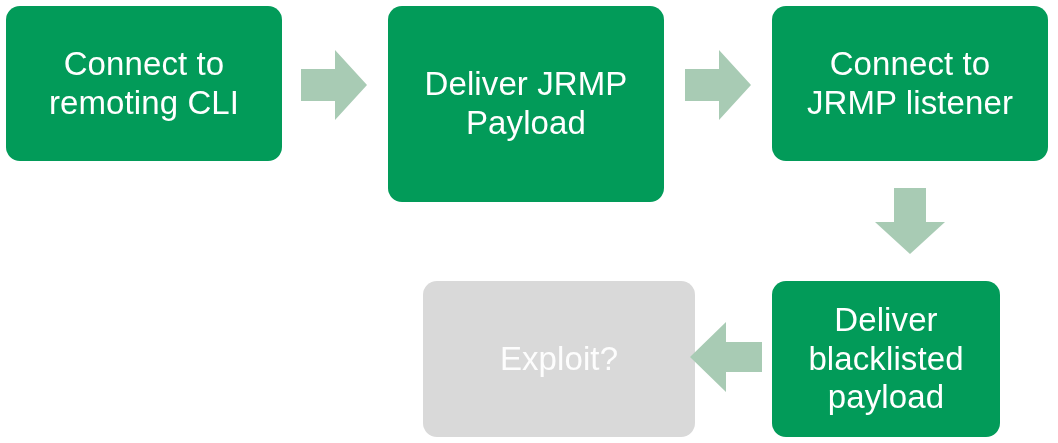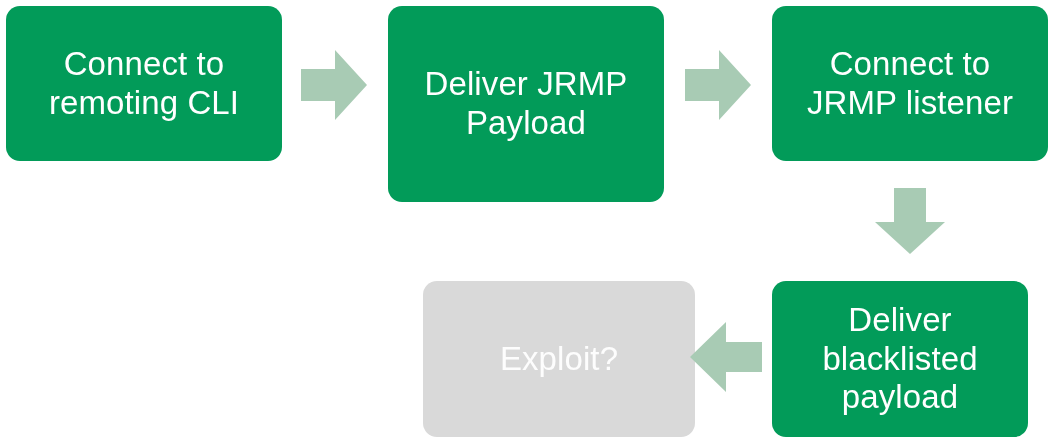--- a/index.html
+++ b/index.html
@@ -40,21 +40,21 @@
     color: #fdfdfd;
     font-size: 33px;
     margin-left: 31px;
   }
   
   #node-connect-cli   { left: 6px;   top: 6px;   width: 276px; height: 155px; }
   #node-deliver-jrmp  { left: 388px; top: 6px;   width: 276px; height: 196px; }
   #node-connect-list  { left: 772px; top: 6px;   width: 276px; height: 155px; }
   
   #node-exploit       { left: 392px; top: 281px; width: 272px; height: 156px; }
-  #node-deliver-black { left: 772px; top: 281px; width: 256px; height: 156px; }
+  #node-deliver-black { left: 772px; top: 281px; width: 228px; height: 156px; }
 
   .arrow {
     position: absolute;
     display: block;
   }
   #arrow-cli-to-jrmp    { left: 301px; top: 50px;  width: 66px;  height: 70px; }
   #arrow-jrmp-to-list   { left: 685px; top: 50px;  width: 66px;  height: 70px; }
   #arrow-list-to-black  { left: 875px; top: 188px; width: 70px;  height: 66px; }
   #arrow-black-to-expl  { left: 690px; top: 322px; width: 72px;  height: 70px; }
   .arrow svg { display: block; width: 100%; height: 100%; }

